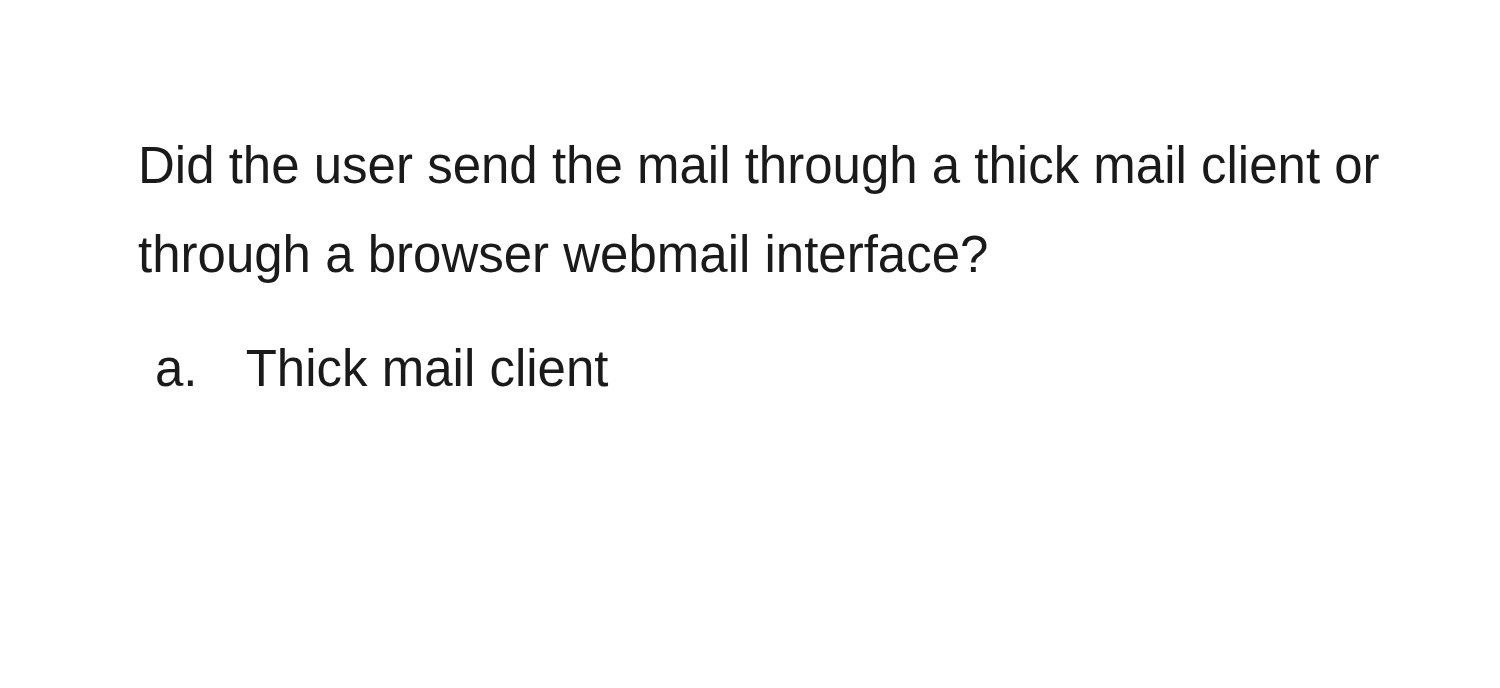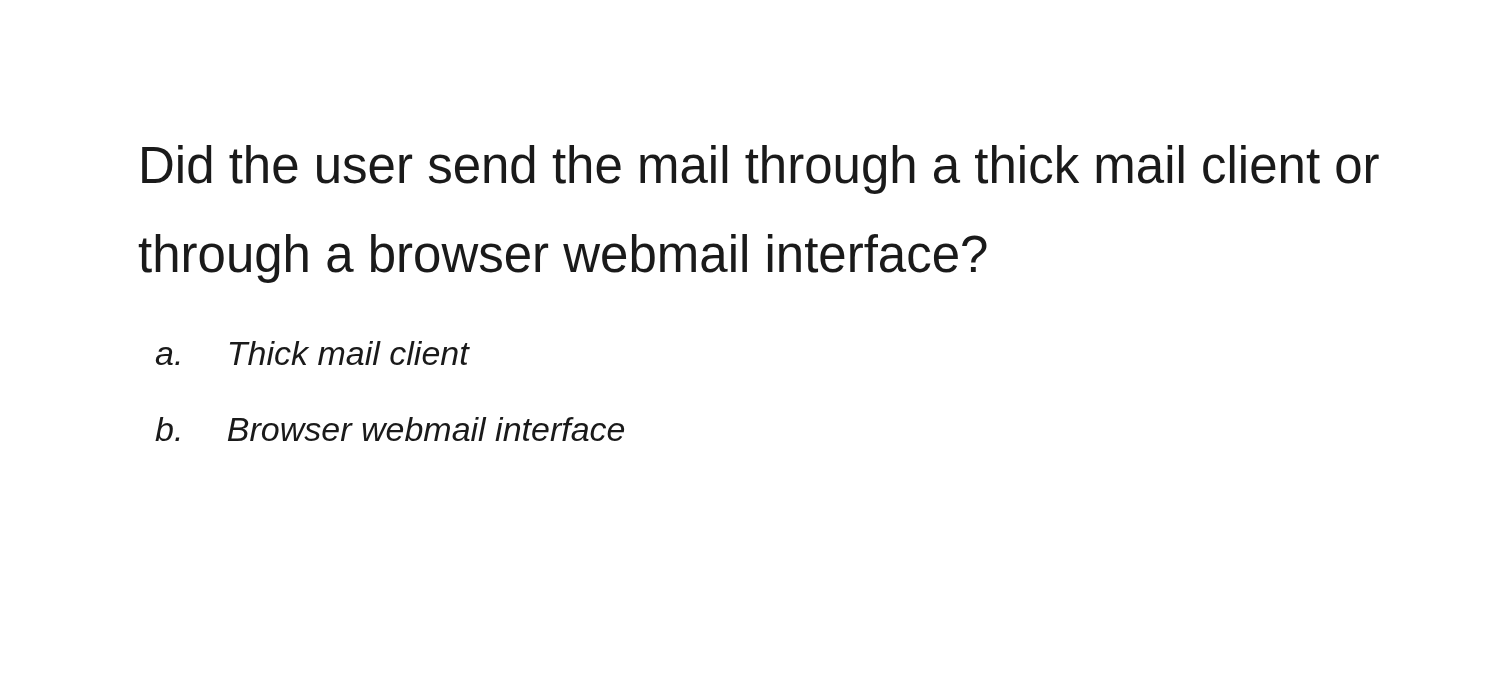--- a/index.html
+++ b/index.html
@@ -15,32 +15,27 @@
       color: #1a1a1a;
       padding: 70px 70px 0 70px;
     }
     .question-text {
       font-size: 51px;
       line-height: 1.75;
       font-weight: 400;
       margin-bottom: 24px;
     }
     .option {
-      font-size: 34px;
+      font-size: 51px;
       line-height: 1.75;
       font-weight: 400;
-      font-style: italic;
     }
   </style>
 </head>
 <body>
 
 <div class="question-container">
   <div class="question-text">Did the user send the mail through a thick mail client or through a browser webmail interface?</div>
   <div class="option">
     <span>a.</span>
     <span>Thick mail client</span>
   </div>
-  <div class="option">
-    <span>b.</span>
-    <span>Browser webmail interface</span>
-  </div>
 </div>
 
 </body></html>

